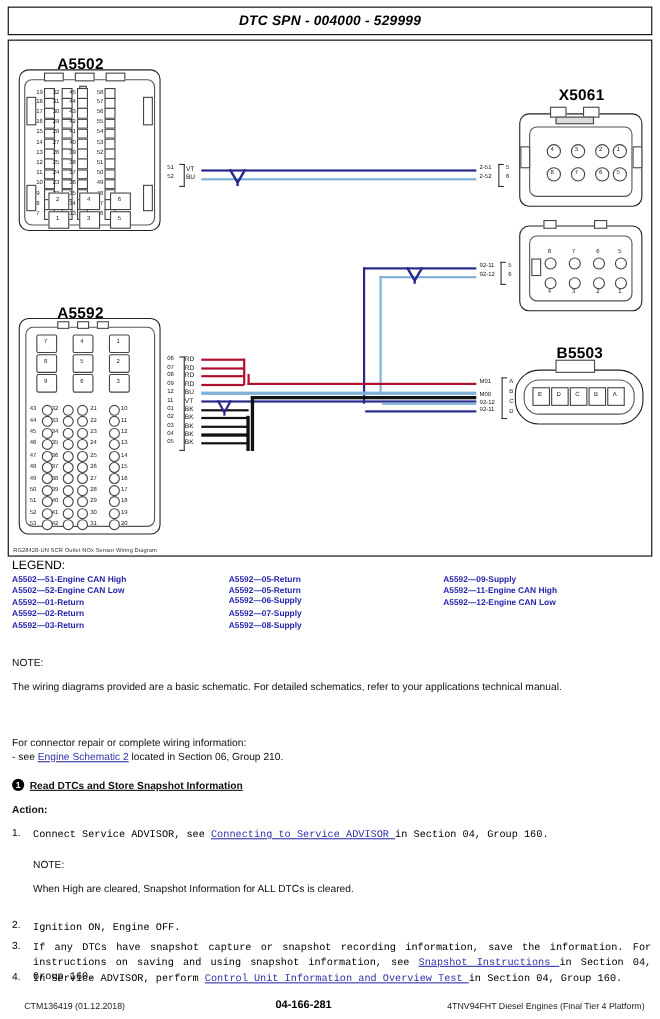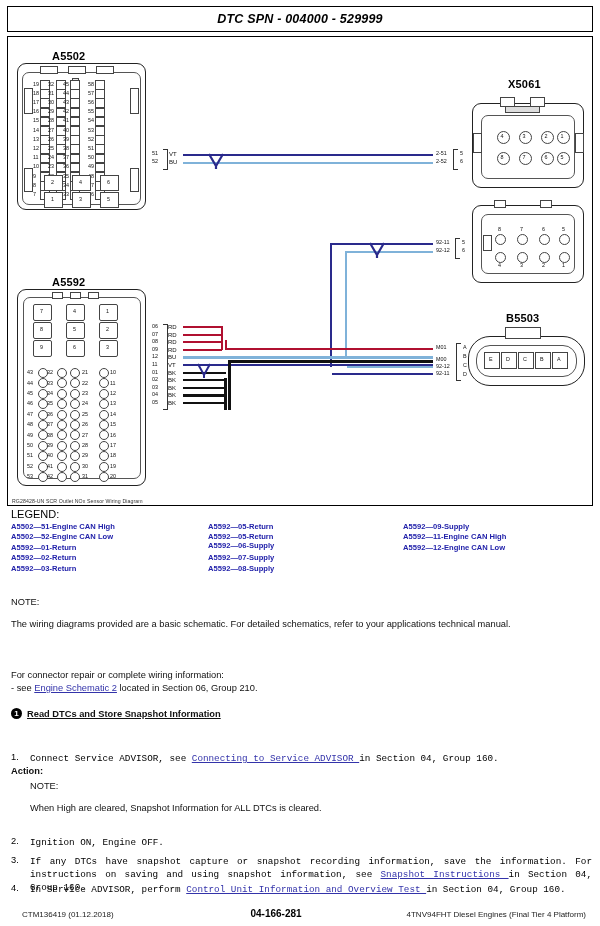--- a/index.html
+++ b/index.html
@@ -8,21 +8,21 @@
   .page{position:absolute;left:0;top:0;width:600px;height:926px;}
 
   
   .hdr-box{position:absolute;left:7px;top:6px;width:586px;height:26px;border:1.5px solid #000;box-sizing:border-box;}
   .hdr-title{position:absolute;left:0;top:0;width:100%;height:100%;display:flex;align-items:center;justify-content:center;
     font-style:italic;font-weight:bold;font-size:12.5px;letter-spacing:.2px;}
 
   
   .fig-box{position:absolute;left:7px;top:36px;width:586px;height:470px;border:1.5px solid #000;box-sizing:border-box;}
 
-  .lbl{position:absolute;font-size:11px;font-weight:bold;letter-spacing:.2px;}
+  .lbl{position:absolute;font-size:14px;font-weight:bold;letter-spacing:.2px;}
   .tiny{position:absolute;font-size:5.4px;font-family:"Liberation Sans",sans-serif;color:#111;line-height:1;}
 
   
   .shell{position:absolute;border:1.2px solid #222;border-radius:9px;background:#fff;}
   .shell2{position:absolute;border:1px solid #555;border-radius:7px;}
 
   
   .cell{position:absolute;border:.8px solid #444;background:#fff;}
   .circ{position:absolute;border:.8px solid #444;border-radius:50%;background:#fff;}
 
@@ -496,21 +496,21 @@
   <div class="bt" style="left:11px;top:596px;">NOTE:</div>
   <div class="bt j" style="left:11px;top:618px;width:582px;">The wiring diagrams provided are a basic schematic. For detailed schematics, refer to your applications technical manual.</div>
 
   <div class="bt" style="left:11px;top:669px;">For connector repair or complete wiring information:</div>
   <div class="bt" style="left:11px;top:682px;width:582px;">
     <span>- see </span><span class="link">Engine Schematic 2</span><span> located in Section 06, Group 210.</span>
   </div>
 
   <div class="badge" style="left:11px;top:708px;">1</div>
   <div class="bt bold uline" style="left:27px;top:708px;">Read DTCs and Store Snapshot Information</div>
-  <div class="bt bold" style="left:11px;top:765px;">Action:</div>
+  <div class="bt bold" style="left:11px;top:730px;">Action:</div>
 
   <div class="stepnum" style="left:11px;top:752px;">1.</div>
   <div class="steptxt" style="left:30px;top:752px;width:562px;">
     <span>Connect Service ADVISOR, see </span><span class="link">Connecting to Service ADVISOR </span><span>in Section 04, Group 160.</span>
   </div>
 
   <div class="bt" style="left:30px;top:780px;">NOTE:</div>
   <div class="bt" style="left:30px;top:802px;width:560px;">When High are cleared, Snapshot Information for ALL DTCs is cleared.</div>
 
   <div class="stepnum" style="left:11px;top:836px;">2.</div>

